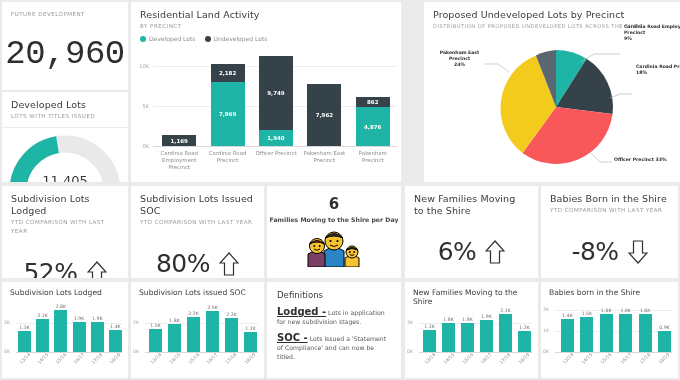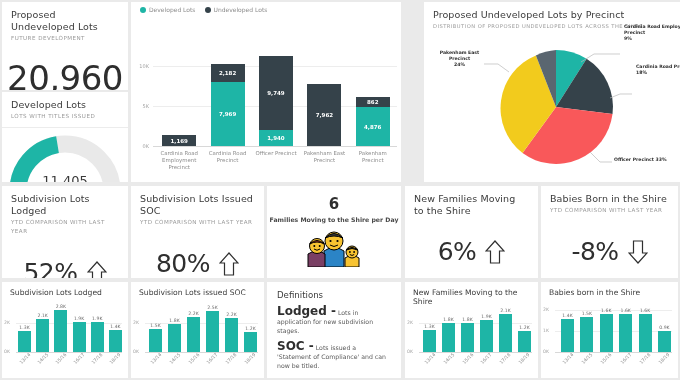--- a/index.html
+++ b/index.html
@@ -88,53 +88,56 @@
   .mini-bars { position:absolute; display:flex; align-items:flex-end; justify-content:space-between; }
   .mini-col { display:flex; flex-direction:column; align-items:center; justify-content:flex-end; height:100%; }
   .mini-val { font-size:4.6px; color:#6e6e6e; margin-bottom:1px; white-space:nowrap; }
   .mini-bar { width: 13px; background:#1eb5a6; }
   .mini-x { position:absolute; display:flex; justify-content:space-between; }
   .mini-xl { width:18px; font-size:4.6px; color:#8d8d8d; transform: rotate(-45deg); transform-origin: center; text-align:center; }
 
   
   .def-title { font-size: 8.6px; color: #3b3b3b; padding: 8px 3px 0 10px; }
   .def-p { font-size: 6.2px; color: #5a5a5a; line-height: 9px; padding: 0 10px; margin-top: 7px; }
-  .def-p b { color: #2f2f2f; font-size: 12px; }
+  .def-p b { color: #2f2f2f; font-size: 10px; text-decoration: underline; }
 </style>
 </head>
 <body>
 
 <div class="dash">
 
   <div class="card" style="left:2px; top:2px; width:126px; height:88px;">
     <div class="hdr">
-      <div class="card-title">Proposed Undeveloped Lots</div>
       <div class="card-sub">FUTURE DEVELOPMENT</div>
     </div>
-    <div class="kpi-big" style="margin-top:18px;">20,960</div>
+    <div class="kpi-big" style="margin-top:18px;font-family:Liberation Mono, monospace;">20,960</div>
   </div>
 
   <div class="card" style="left:2px; top:92px; width:126px; height:90px;">
     <div class="hdr">
       <div class="card-title">Developed Lots</div>
       <div class="card-sub">LOTS WITH TITLES ISSUED</div>
     </div>
     <div class="gauge-wrap">
       <div class="sep-line" style="top:4px;"></div>
       <svg width="126" height="76" viewBox="0 0 126 76">
         <path d="M 16 68 A 47 47 0 1 1 110 68" fill="none" stroke="#e9e9e9" stroke-width="17"></path>
         <path d="M 16 68 A 47 47 0 0 1 55.5 21.6" fill="none" stroke="#1eb5a6" stroke-width="17"></path>
       </svg>
       <div class="gauge-val">11,405</div>
       
       
     </div>
   </div>
 
   <div class="card" style="left:131px; top:2px; width:270px; height:180px;">
+    <div class="hdr">
+      <div class="card-title">Residential Land Activity</div>
+      <div class="card-sub">BY PRECINCT</div>
+    </div>
 
     <div class="legend">
       <div class="legend-item">
         <span class="legend-dot" style="background:#1eb5a6;"></span>
         <span class="legend-label">Developed Lots</span>
       </div>
       <div class="legend-item">
         <span class="legend-dot" style="background:#35424a;"></span>
         <span class="legend-label">Undeveloped Lots</span>
       </div>

